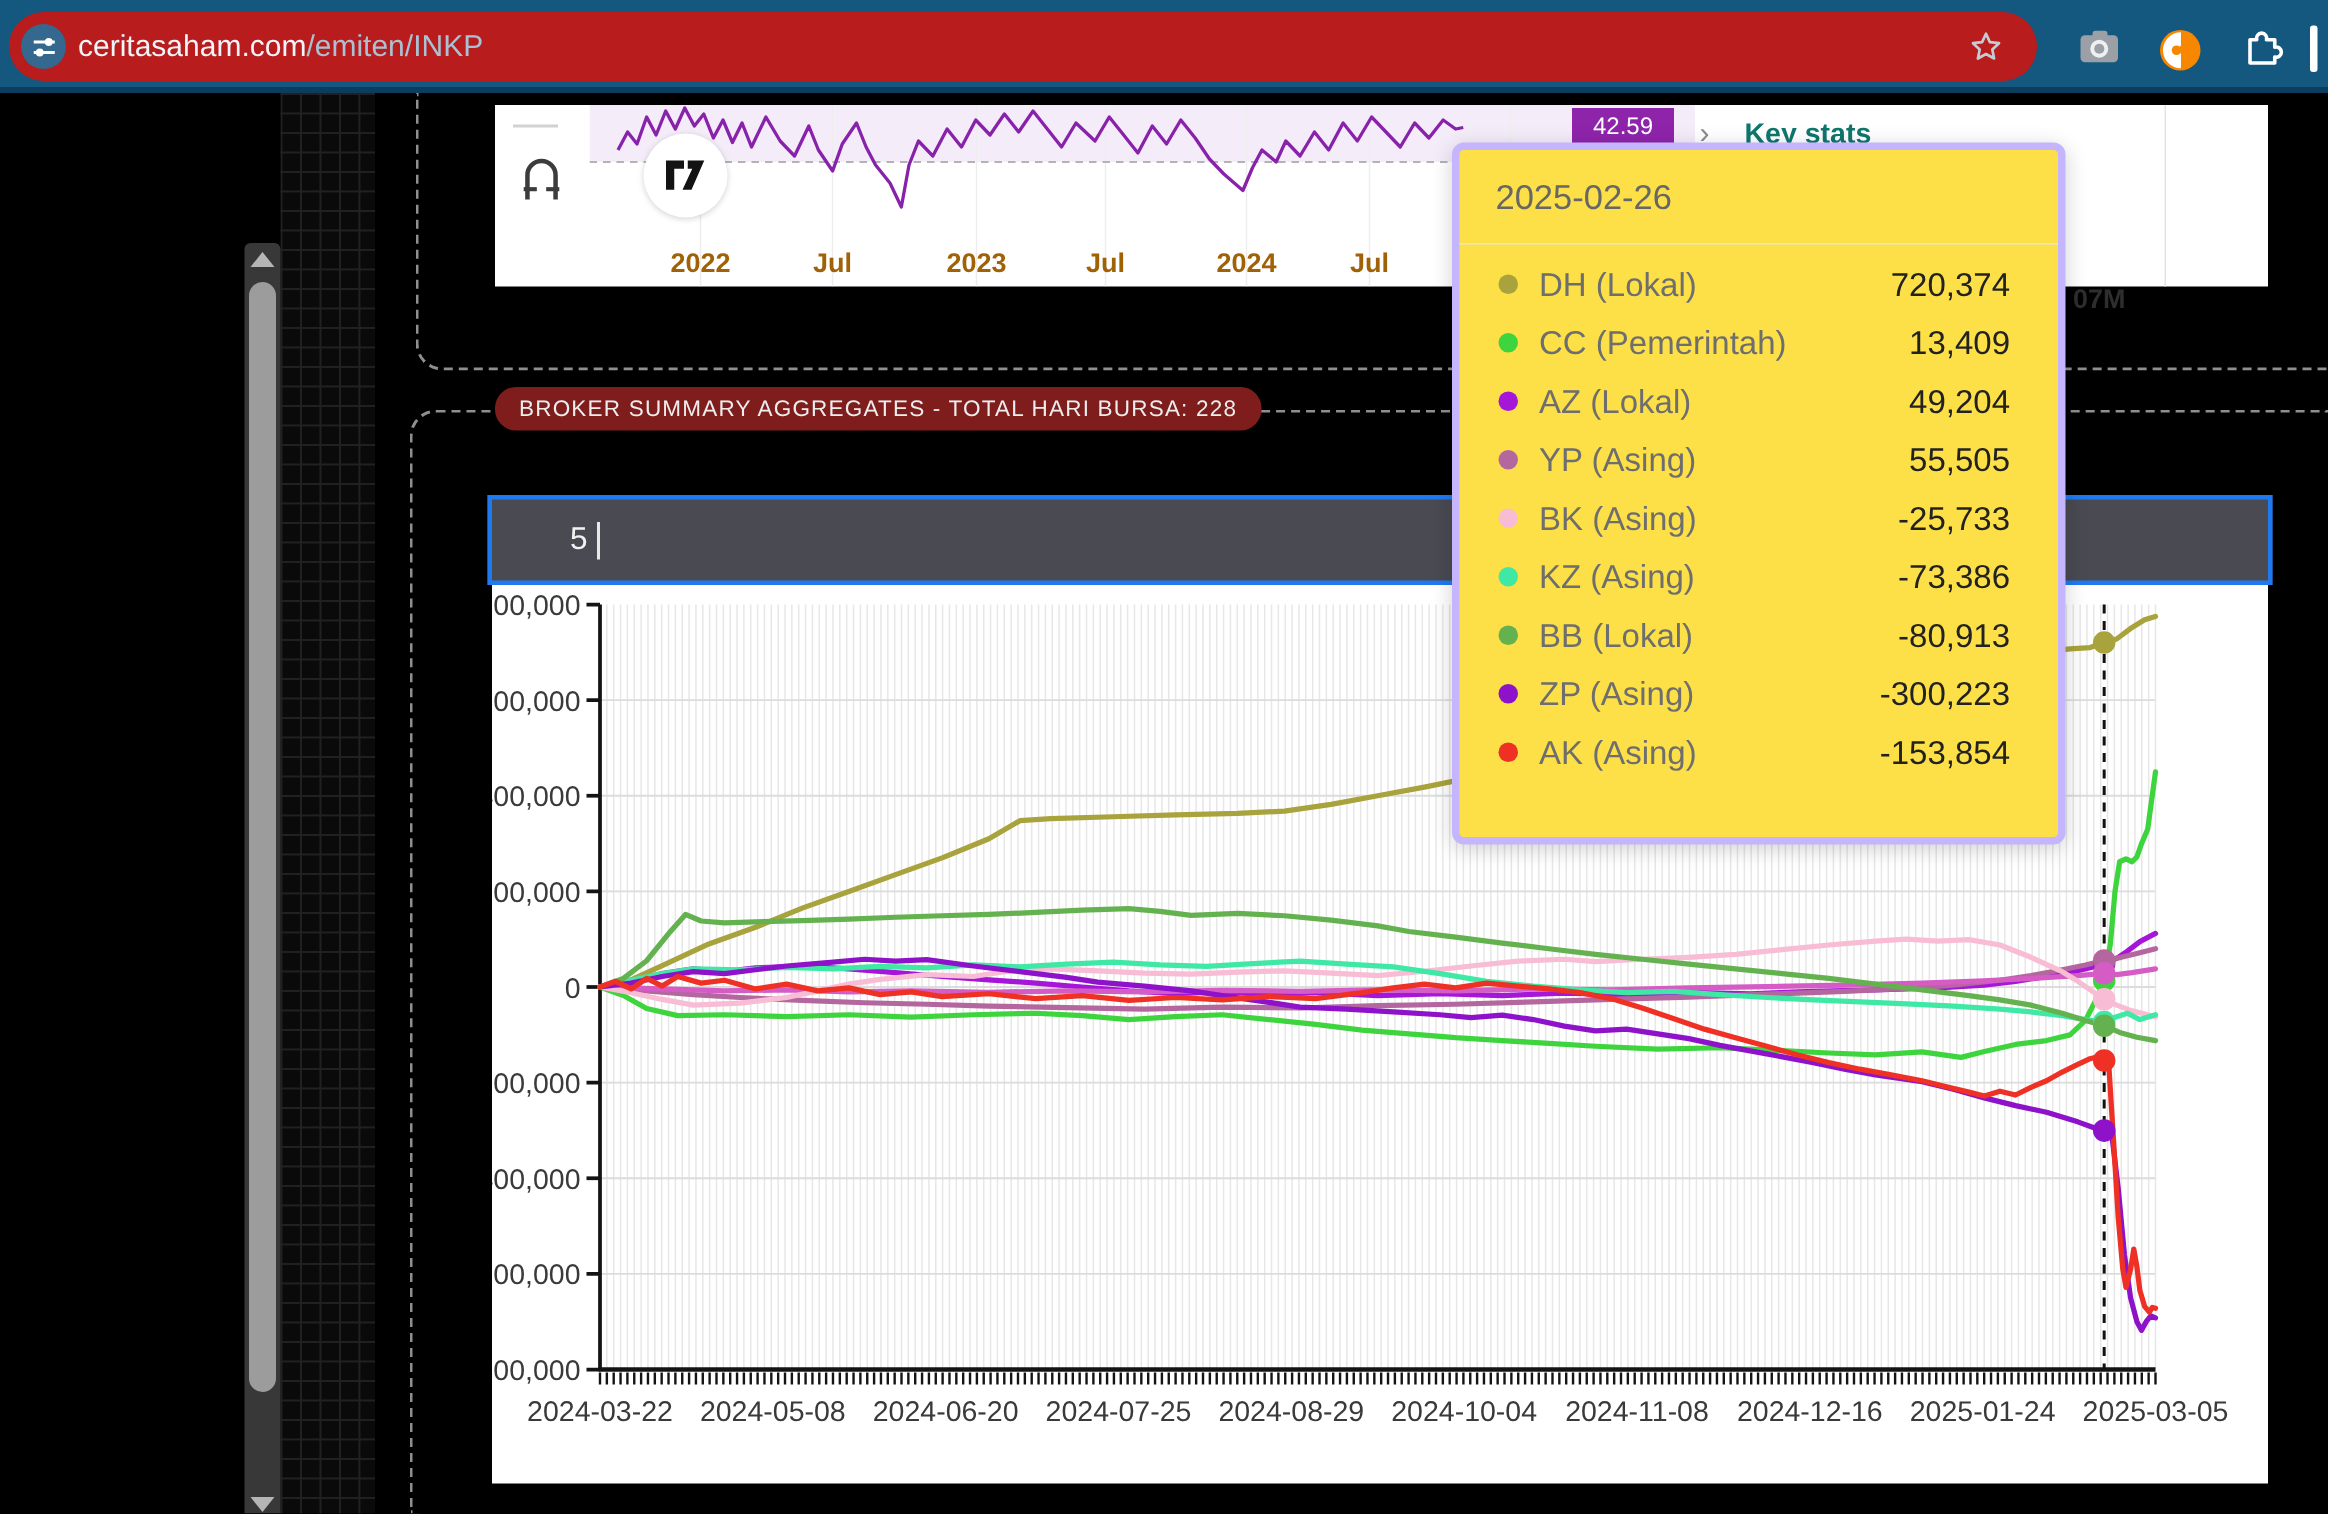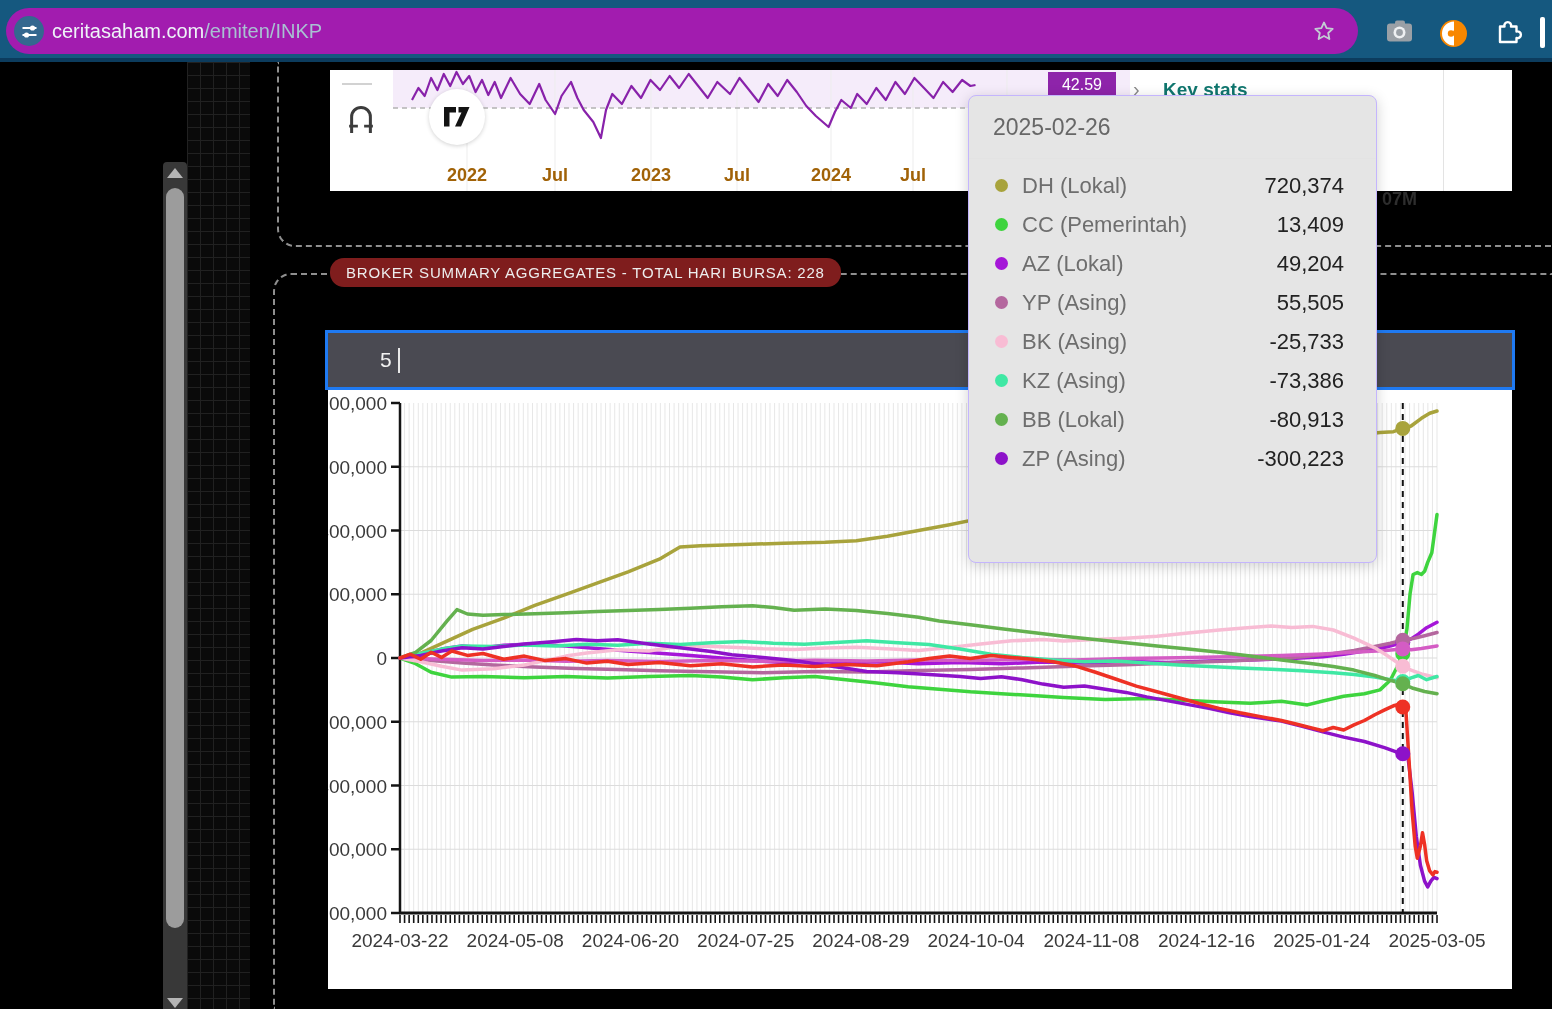--- a/index.html
+++ b/index.html
@@ -2,21 +2,21 @@
 <html><head>
 <meta charset="utf-8">
 <style>
   * { margin:0; padding:0; box-sizing:border-box; }
   html,body { width:1552px; height:1009px; overflow:hidden; }
   body { background:#000; font-family:"Liberation Sans", sans-serif; position:relative; }
   .abs { position:absolute; }
 
   
   #browser-bar { left:0; top:0; width:1552px; height:62px; background:#15587f; border-bottom:4px solid #0c3c5e; z-index:50; }
-  #address-bar { left:6px; top:8px; width:1352px; height:46px; border-radius:23px; background:#a21caf; }
+  #address-bar { left:6px; top:8px; width:1352px; height:46px; border-radius:23px; background:#b91c1c; }
   #site-info-btn { left:8px; top:8px; width:30px; height:30px; border-radius:50%; background:#34688f; display:flex; align-items:center; justify-content:center; }
   #url-text { left:46px; top:0; height:46px; line-height:46px; font-size:20px; color:#eef4f8; white-space:nowrap; }
   #url-text .path { color:#a9c1d2; }
   #star-btn { left:1306px; top:11px; width:24px; height:24px; }
   #camera-btn { left:1386px; top:20px; }
   #ext-orange-btn { left:1439px; top:19px; }
   #puzzle-btn { left:1496px; top:18px; }
   #window-edge-strip { left:1540px; top:17px; width:5px; height:31px; border-radius:2px; background:#ffffff; }
 
   
@@ -48,21 +48,21 @@
   #keystats-divider { left:1113px; top:0; width:1px; height:121px; background:#e3e3e3; }
   #keystats-partial { left:1052px; top:105px; font-size:18px; font-weight:bold; color:#2e2e2e;margin-top:14px; }
 
   
   #panel-header { left:325px; top:330px; width:1190px; height:60px; background:#4a4a52; border:3px solid #1f7af2; z-index:3; }
   #panel-input-value { left:52px; top:0; height:54px; line-height:54px; color:#f2f2f2; font-size:21px; }
   #panel-caret { left:70px; top:15px; width:2px; height:25px; background:#e8e8e8; }
   #panel-body { left:328px; top:390px; width:1184px; height:599px; background:#ffffff; z-index:2; }
 
   
-  #hover-tooltip { left:968px; top:95px; width:409px; height:468px; background:#e5e5e5; border:1px solid #c4b5fd; border-radius:8px;
+  #hover-tooltip { left:968px; top:95px; width:409px; height:468px; background:#fde047; border:5px solid #c4b5fd; border-radius:8px;
     box-shadow:0 3px 14px rgba(0,0,0,.18); z-index:20; }
   #tooltip-date { margin:18px 0 0 24px; font-size:23px; color:#676767; }
   #tooltip-divider { margin-top:17px; height:1px; background:#e3e3e3; }
   .tt-row { display:flex; align-items:center; height:39px; padding:0 32px 0 26px; }
   .tt-dot { width:13px; height:13px; border-radius:50%; flex:0 0 13px; }
   .tt-label { margin-left:14px; font-size:22px; color:#6e6e6e; flex:1; }
   .tt-value { font-size:22px; color:#222222; }
 
   svg { display:block; }
 </style>
@@ -722,14 +722,19 @@
       <div class="tt-row">
             <span class="tt-dot" style="background:#64b14f"></span>
             <span class="tt-label">BB (Lokal)</span>
             <span class="tt-value">-80,913</span>
           </div>
       <div class="tt-row">
             <span class="tt-dot" style="background:#8d12c9"></span>
             <span class="tt-label">ZP (Asing)</span>
             <span class="tt-value">-300,223</span>
           </div>
+      <div class="tt-row">
+            <span class="tt-dot" style="background:#ee3124"></span>
+            <span class="tt-label">AK (Asing)</span>
+            <span class="tt-value">-153,854</span>
+          </div>
     </div>
 </div>
 
 </body></html>

